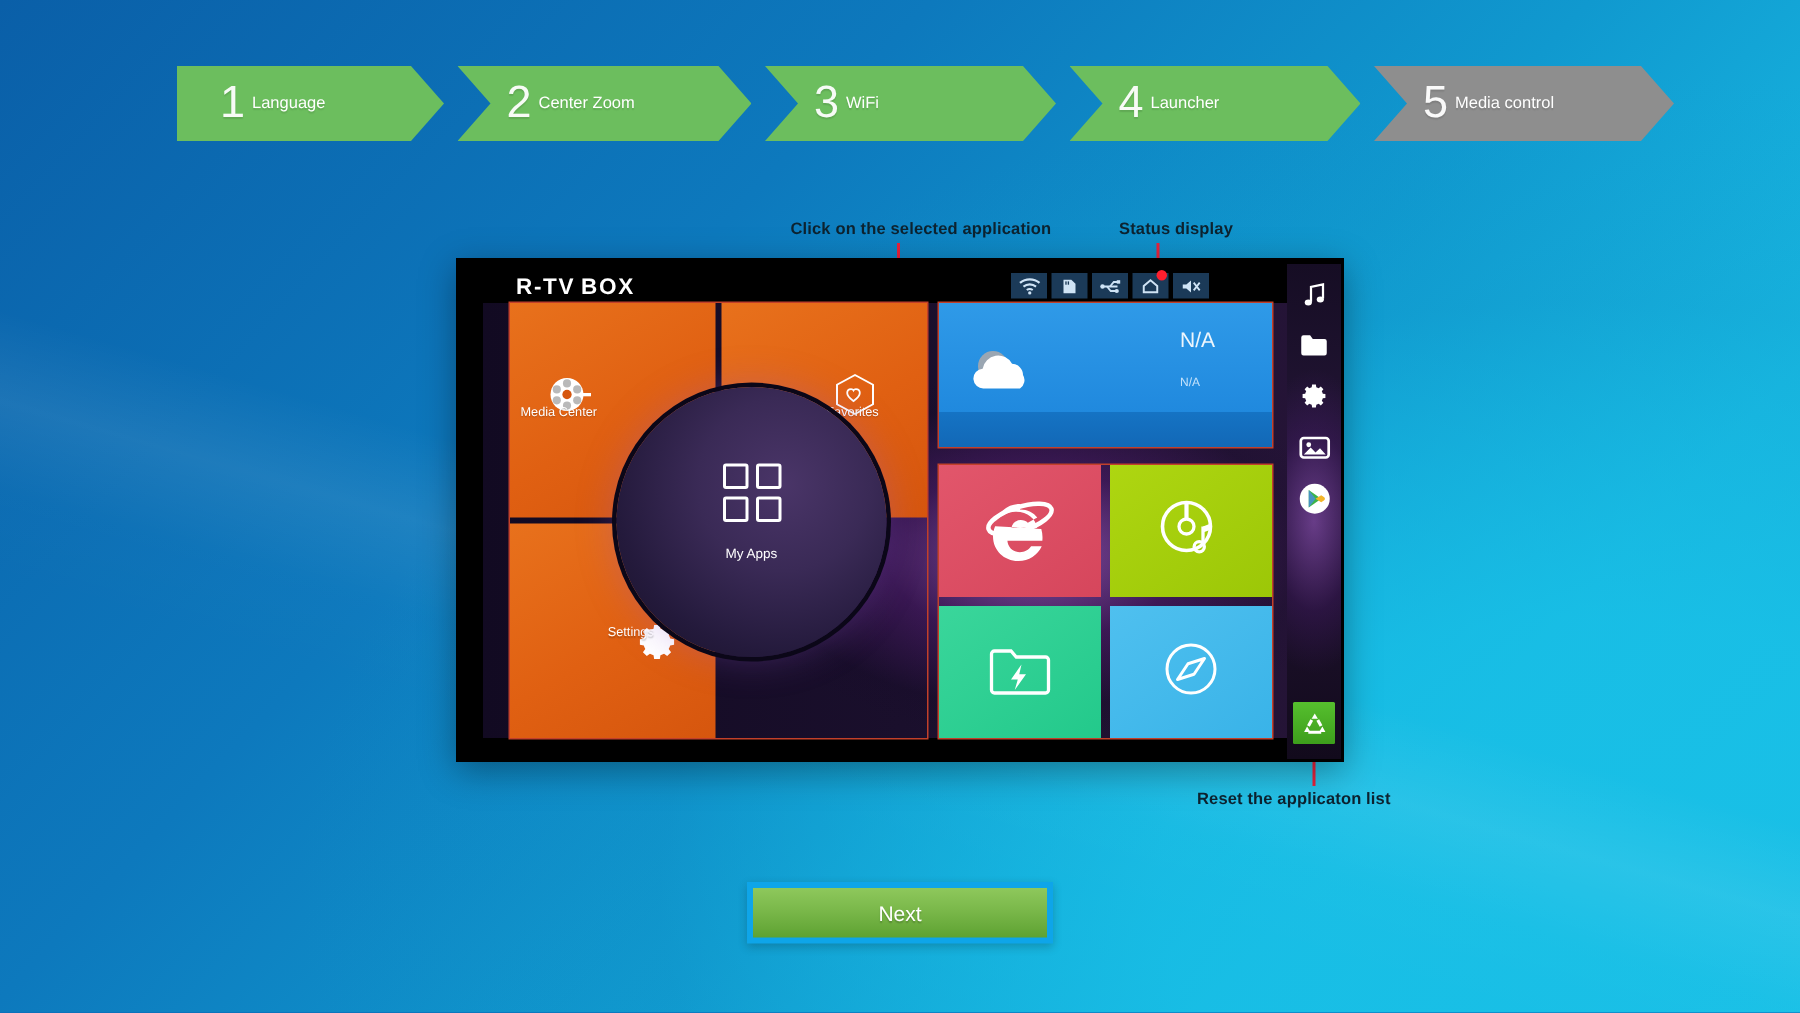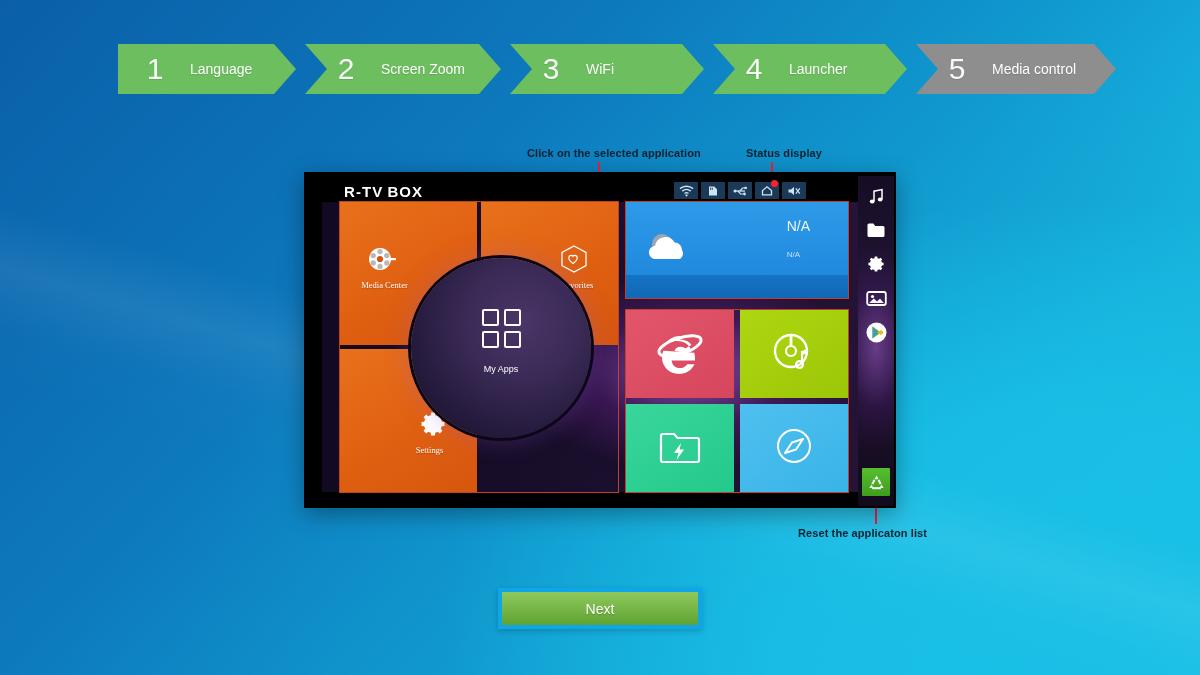--- a/index.html
+++ b/index.html
@@ -46,22 +46,22 @@
   .step-remote { width: 200px; }
   .step.green { background: #6cbe5e; }
   .step.grey  { background: #8e8e8e; }
   .step-num {
     font-size: 30px; font-weight: 400; line-height: 1;
     color: #ffffff; opacity: 0.95;
     min-width: 26px; text-align: center;
     text-shadow: 0 1px 1px rgba(0,0,0,0.12);
   }
   .step-label {
-    font-size: 14px; font-weight: 400;
-    margin-left: 22px; white-space: nowrap;
+    font-size: 11px; font-weight: 400;
+    white-space: nowrap;
     color: #ffffff;
     text-shadow: 0 1px 1px rgba(0,0,0,0.12);
   }
 
   
   .anno-text {
     position: absolute;
     font-size: 11px;
     color: #0d2330;
     white-space: nowrap;
@@ -125,24 +125,23 @@
     display: grid;
     grid-template-columns: 1fr 1fr;
     grid-template-rows: 1fr 1fr;
     gap: 4px;
     outline: 1px solid #c2402a;
     outline-offset: 0px;
   }
   .oq {
     background: linear-gradient(150deg, #e8711c 0%, #e06012 55%, #d6560e 100%);
     position: relative;
-    display: flex; flex-direction: column;
+    display: flex; 
     align-items: center; justify-content: center;
     overflow: hidden;
-    font-family: Liberation Serif, serif;
   }
   .oq .ico { margin-bottom: 2px; }
   .oq .lbl {
     color: #ffffff; font-size: 8.5px;
     text-shadow: 0 1px 1px rgba(0,0,0,0.25);
   }
   .oq-tl .ico { margin-left: -54px; margin-top: -14px; }
   .oq-tl .lbl { margin-left: -48px; }
   .oq-tr .ico { margin-right: -48px; margin-top: -14px; }
   .oq-tr .lbl { margin-right: -42px; }
@@ -261,21 +260,21 @@
 <div id="bg"></div>
 <div id="bg-sheen"></div>
 
 <div id="steps">
   <div class="step step-1 green">
     <span class="step-num">1</span>
     <span class="step-label">Language</span>
   </div>
   <div class="step step-mid green">
     <span class="step-num">2</span>
-    <span class="step-label">Screen Zoom</span>
+    <span class="step-label">Center Zoom</span>
   </div>
   <div class="step step-mid step-wifi green">
     <span class="step-num">3</span>
     <span class="step-label">WiFi</span>
   </div>
   <div class="step step-mid step-launcher green">
     <span class="step-num">4</span>
     <span class="step-label">Launcher</span>
   </div>
   <div class="step step-mid step-remote grey">

